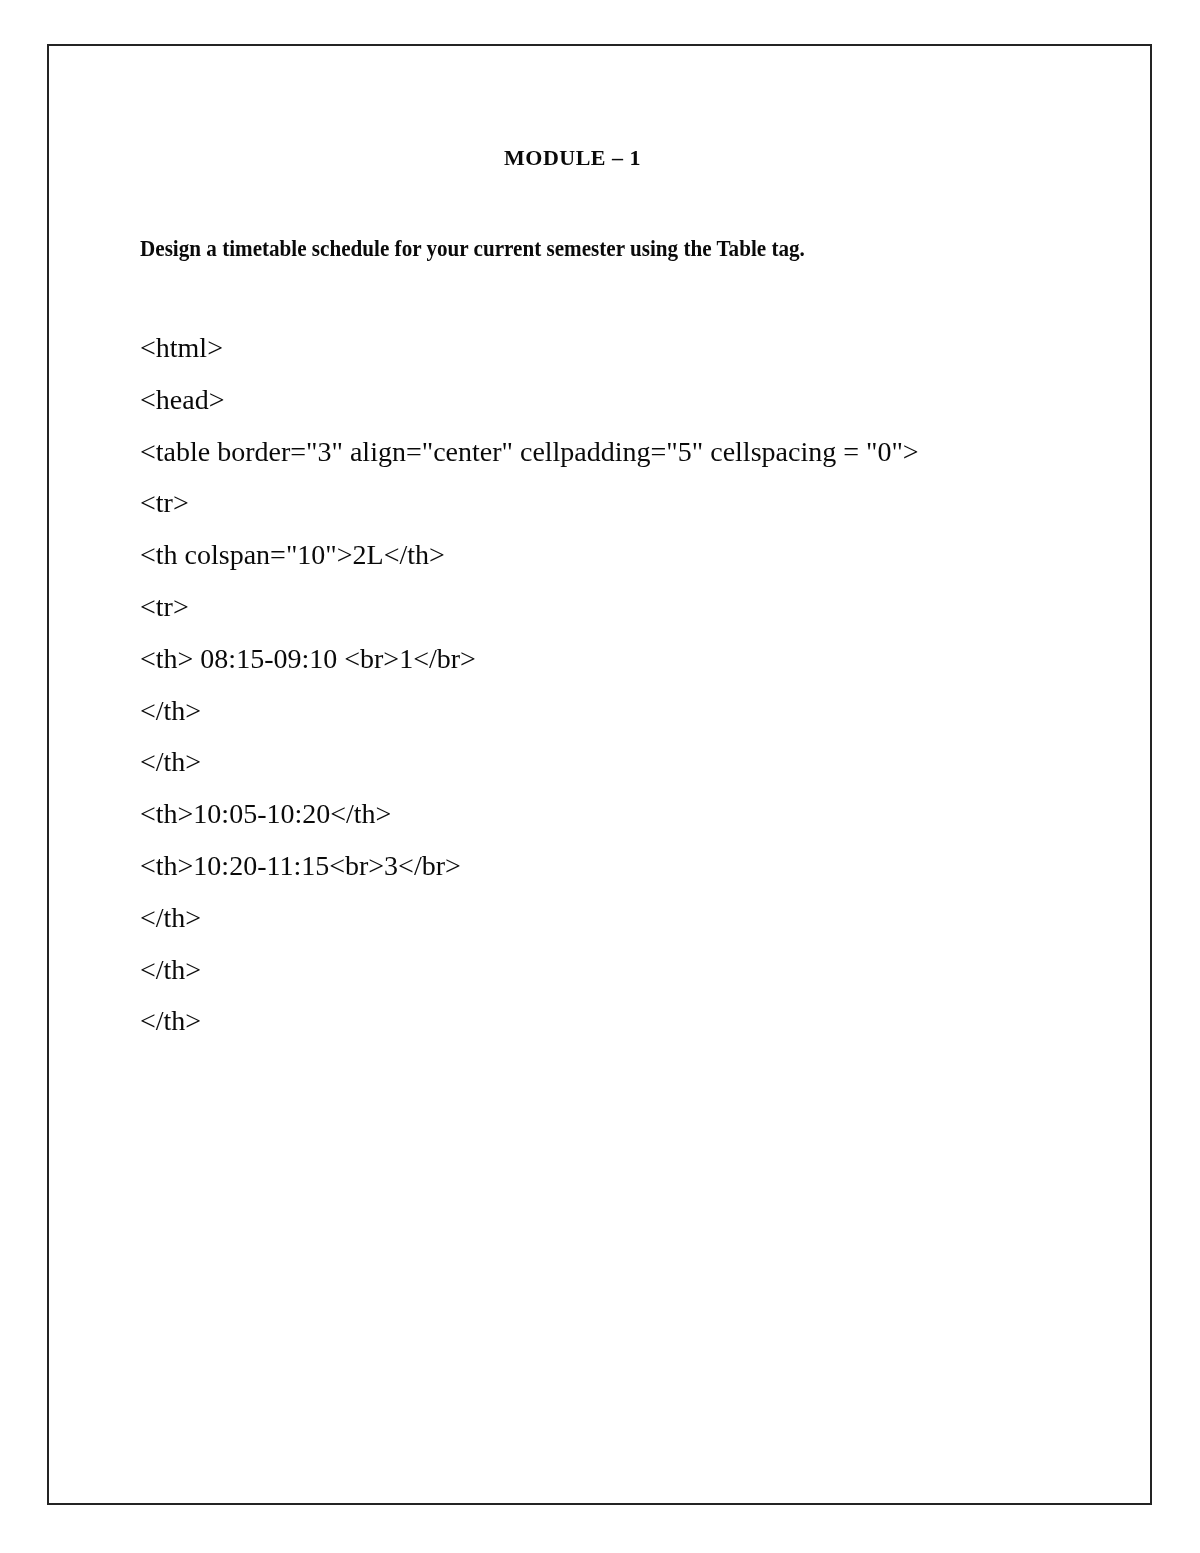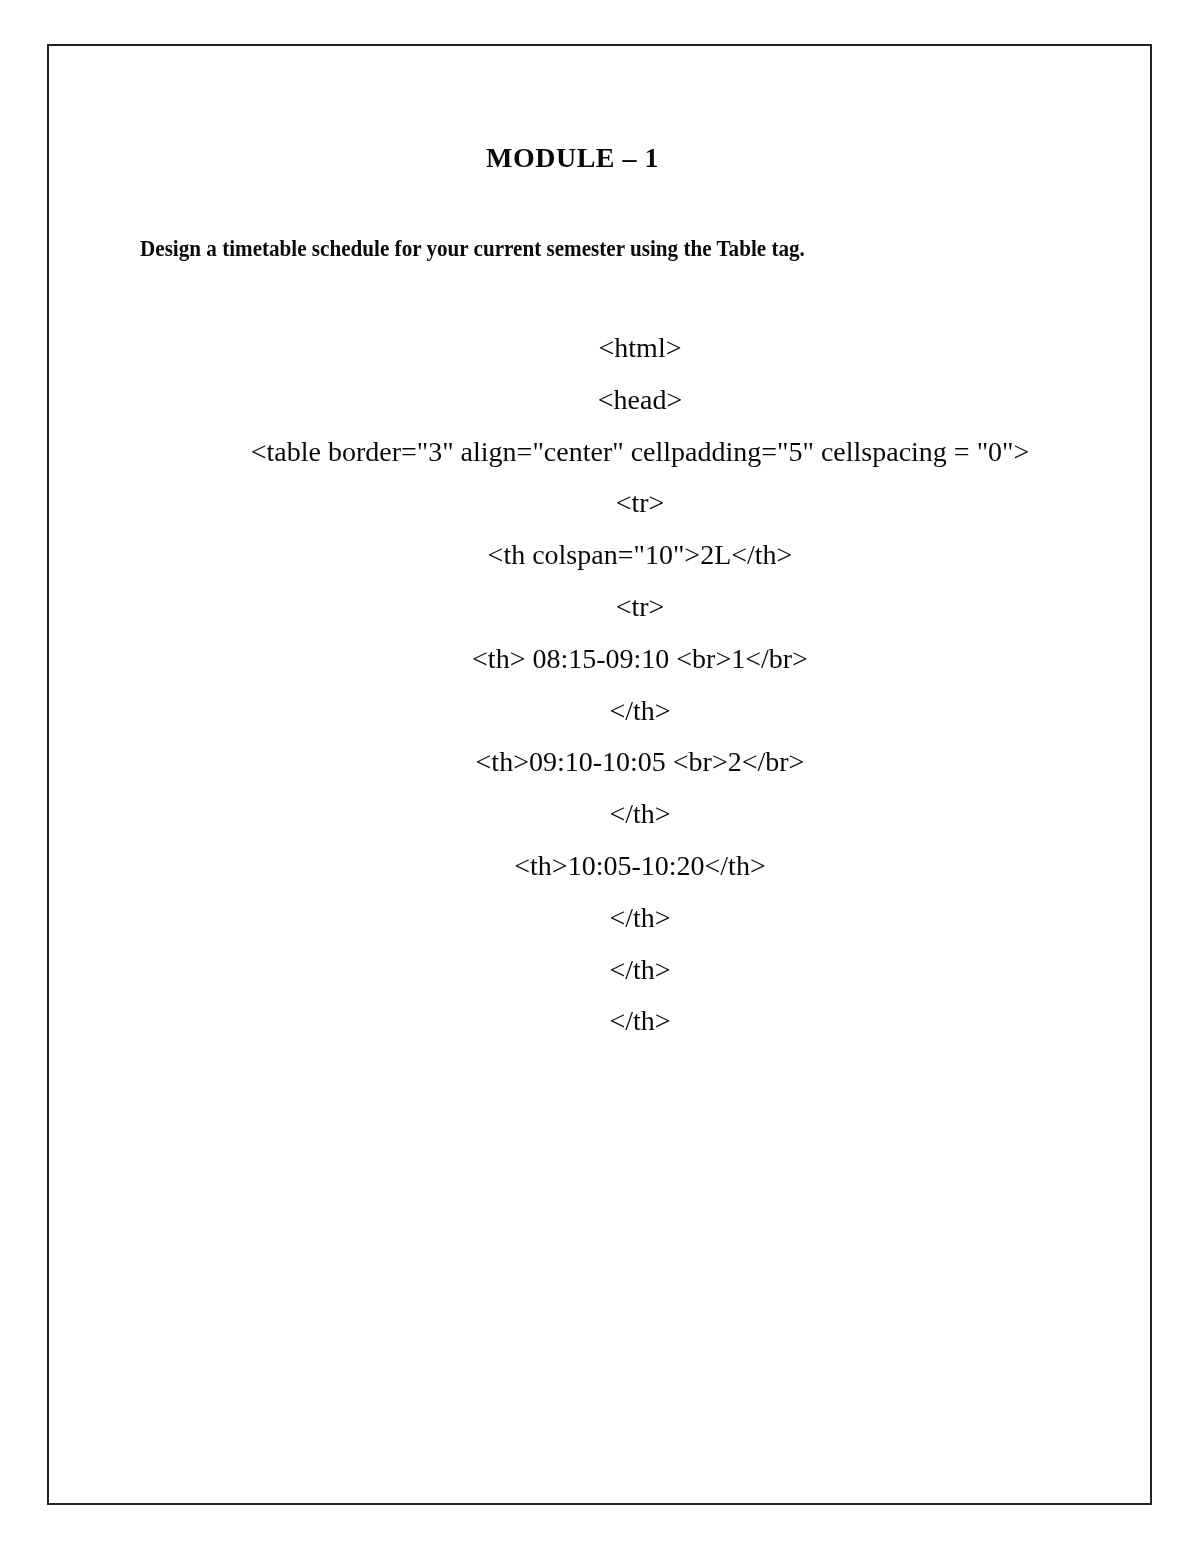--- a/index.html
+++ b/index.html
@@ -26,21 +26,21 @@
     background: #ffffff;
   }
   .doc-title {
     position: absolute;
     left: 140px;
     top: 132px;
     width: 865px;
     height: 52px;
     line-height: 52px;
     text-align: center;
-    font-size: 28px;
+    font-size: 22px;
     font-weight: bold;
     letter-spacing: 0.5px;
     white-space: nowrap;
   }
   .doc-subtitle {
     position: absolute;
     left: 140px;
     top: 222px;
     height: 52px;
     line-height: 52px;
@@ -48,21 +48,20 @@
     font-weight: bold;
     white-space: nowrap;
     transform: scaleX(0.88);
     transform-origin: left center;
   }
   .code-listing {
     position: absolute;
     left: 140px;
     top: 322px;
     width: 1000px;
-    text-align: center;
   }
   .code-line {
     height: 51.8px;
     line-height: 51.8px;
     font-size: 28px;
     font-weight: normal;
     white-space: pre;
   }
 </style>
 </head>
@@ -76,19 +75,19 @@
 
 <div class="code-listing">
     <div class="code-line">&lt;html&gt;</div>
     <div class="code-line">&lt;head&gt;</div>
     <div class="code-line">&lt;table border="3" align="center" cellpadding="5" cellspacing = "0"&gt;</div>
     <div class="code-line">&lt;tr&gt;</div>
     <div class="code-line">&lt;th colspan="10"&gt;2L&lt;/th&gt;</div>
     <div class="code-line">&lt;tr&gt;</div>
     <div class="code-line">&lt;th&gt; 08:15-09:10 &lt;br&gt;1&lt;/br&gt;</div>
     <div class="code-line">&lt;/th&gt;</div>
-    <div class="code-line">&lt;th&gt;09:10-10:05 &lt;br&gt;2&lt;/br&gt;</div>
     <div class="code-line">&lt;/th&gt;</div>
     <div class="code-line">&lt;th&gt;10:05-10:20&lt;/th&gt;</div>
+    <div class="code-line">&lt;th&gt;10:20-11:15&lt;br&gt;3&lt;/br&gt;</div>
     <div class="code-line">&lt;/th&gt;</div>
     <div class="code-line">&lt;/th&gt;</div>
     <div class="code-line">&lt;/th&gt;</div>
   </div>
 
 </body></html>

